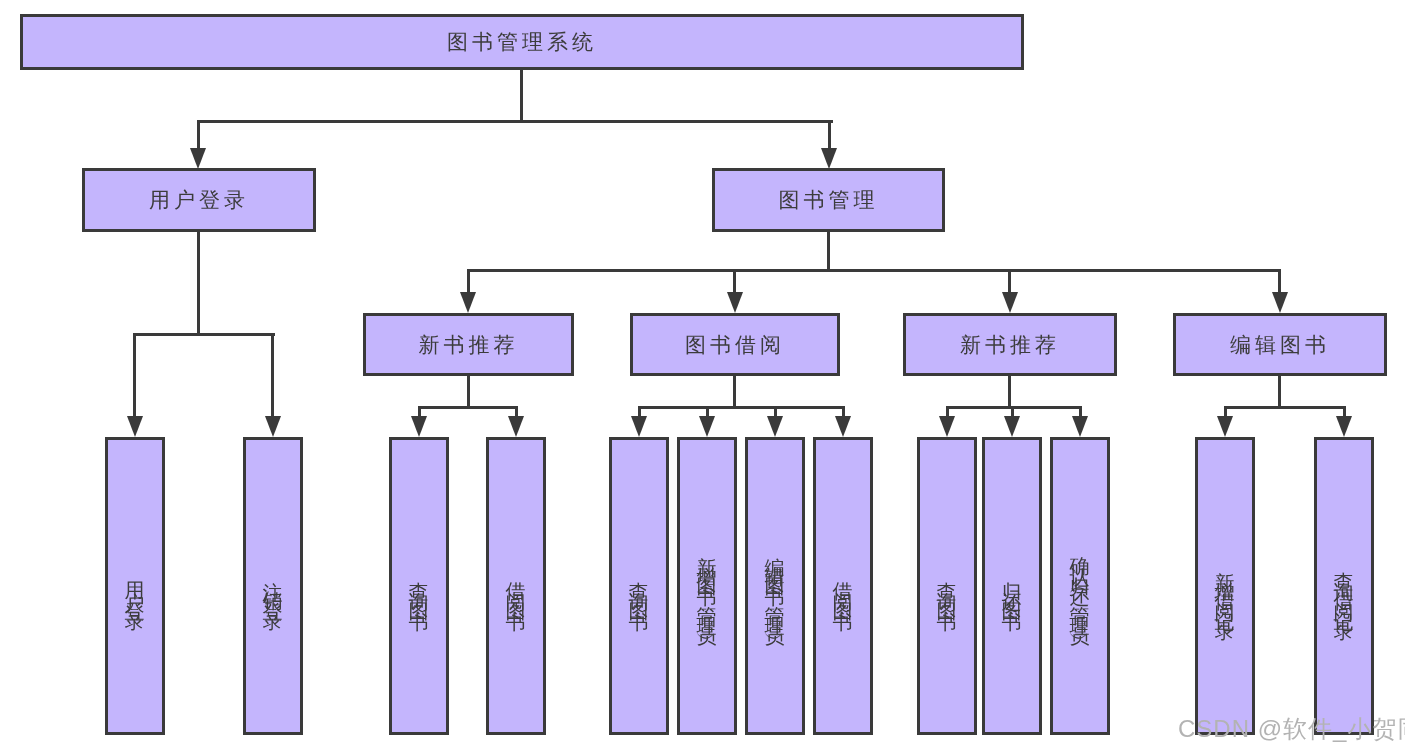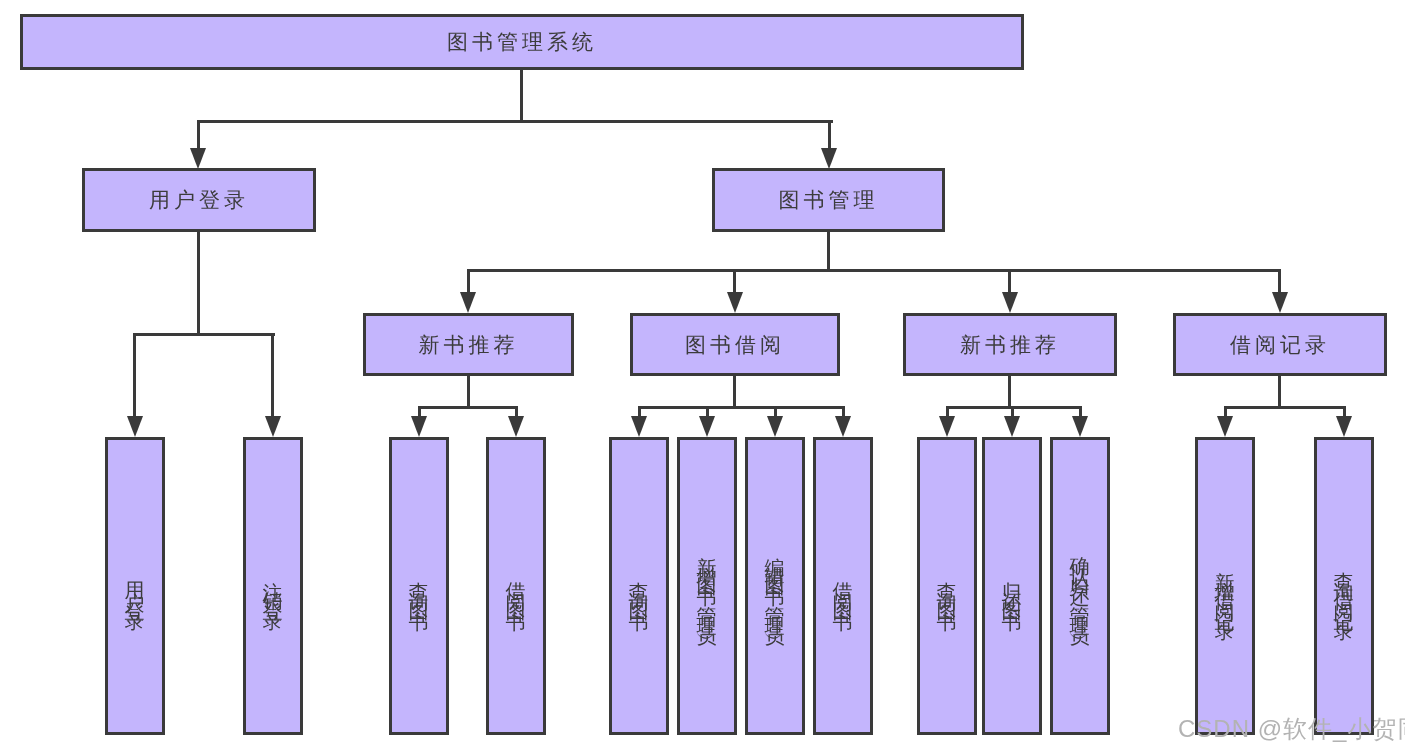--- a/index.html
+++ b/index.html
@@ -83,21 +83,21 @@
   <div class="vl" style="left:733px; top:269px; height:26px;"></div>
   <div class="arrow" style="left:727px; top:292px;"></div>
   <div class="vl" style="left:1008px; top:269px; height:26px;"></div>
   <div class="arrow" style="left:1002px; top:292px;"></div>
   <div class="vl" style="left:1278px; top:269px; height:26px;"></div>
   <div class="arrow" style="left:1272px; top:292px;"></div>
 
   <div class="box hbox" style="left:363px; top:313px; width:211px; height:63px;">新书推荐</div>
   <div class="box hbox" style="left:630px; top:313px; width:210px; height:63px;">图书借阅</div>
   <div class="box hbox" style="left:903px; top:313px; width:214px; height:63px;">新书推荐</div>
-  <div class="box hbox" style="left:1173px; top:313px; width:214px; height:63px;">借阅记录</div>
+  <div class="box hbox" style="left:1173px; top:313px; width:214px; height:63px;">编辑图书</div>
 
   <div class="vl" style="left:467px; top:376px; height:32px;"></div>
   <div class="hl" style="left:418px; top:406px; width:100px;"></div>
   <div class="vl" style="left:418px; top:406px; height:14px;"></div>
   <div class="arrow" style="left:411px; top:416px;"></div>
   <div class="vl" style="left:515px; top:406px; height:14px;"></div>
   <div class="arrow" style="left:508px; top:416px;"></div>
 
   <div class="vl" style="left:733px; top:376px; height:32px;"></div>
   <div class="hl" style="left:638px; top:406px; width:207px;"></div>

